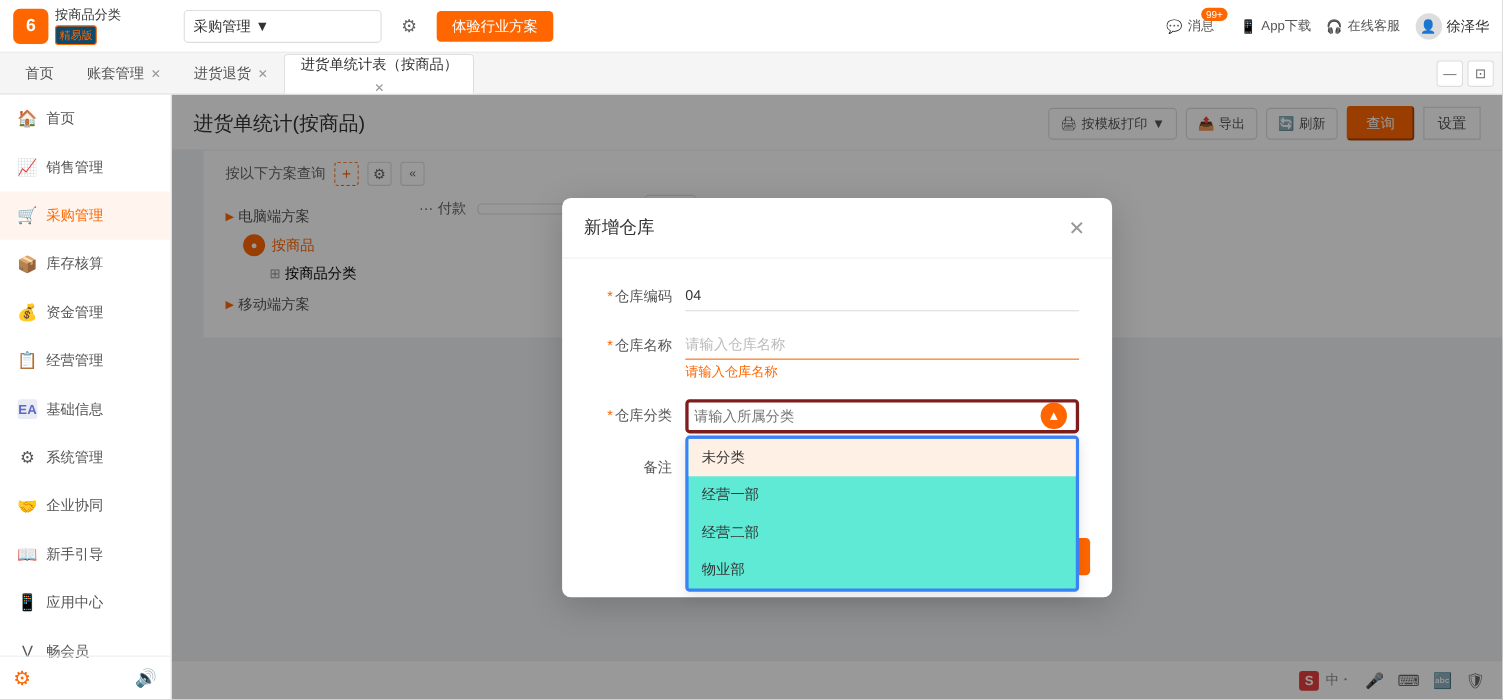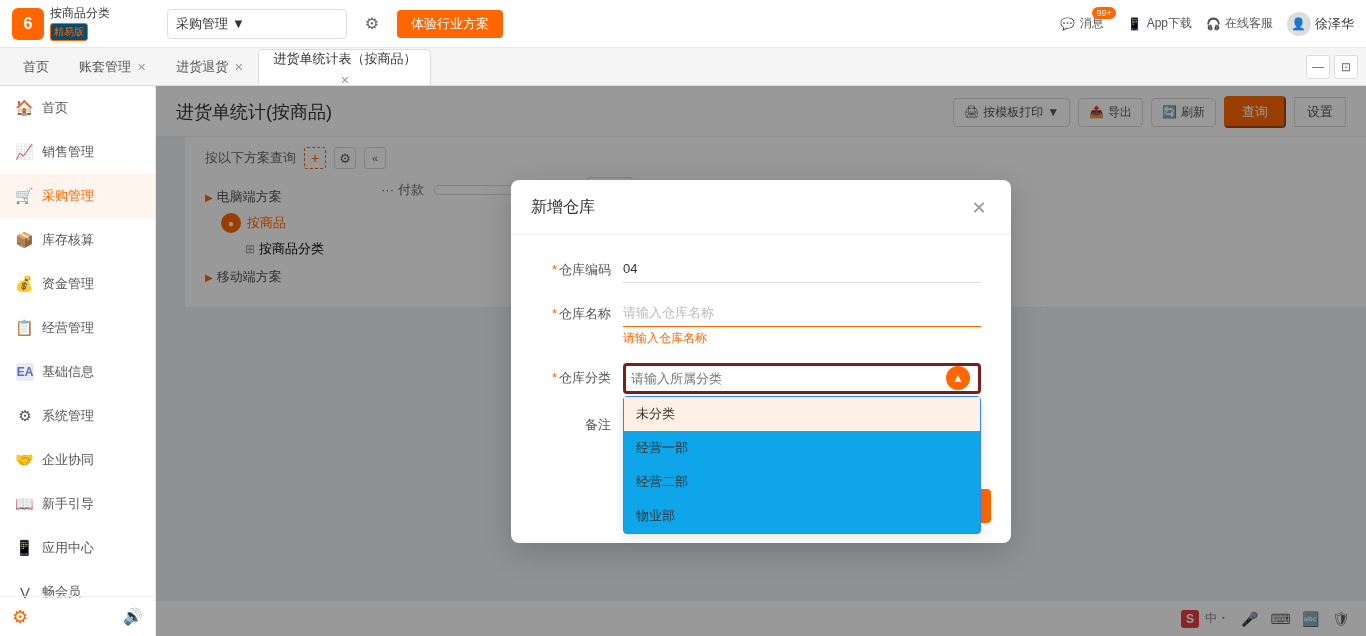--- a/index.html
+++ b/index.html
@@ -174,21 +174,21 @@
     .form-input::placeholder { color: #bbb; }
     .error-msg { color: #f60; font-size: 12px; margin-top: 3px; }
     .category-arrow {
       position: absolute; right: 8px; top: 50%; transform: translateY(-50%);
       width: 24px; height: 24px; background: #f60; border-radius: 50%;
       display: flex; align-items: center; justify-content: center;
       color: #fff; font-size: 12px;
     }
     .dropdown-list {
       position: absolute; left: 0; top: 100%; width: 100%;
-      background: #0ea5e9; border: 1px solid #3b82f6; border-radius: 4px;
+      background: #5eead4; border: 3px solid #3b82f6; border-radius: 4px;
       box-shadow: 0 4px 12px rgba(0,0,0,0.1);
       z-index: 200;
       margin-top: 2px;
     }
     .dropdown-item {
       padding: 8px 12px; font-size: 13px; color: #333; cursor: pointer;
     }
     .dropdown-item.highlighted { background: #fff0e6; }
     .textarea-input {
       width: 100%; border: none; border-bottom: 1px solid #ddd;

